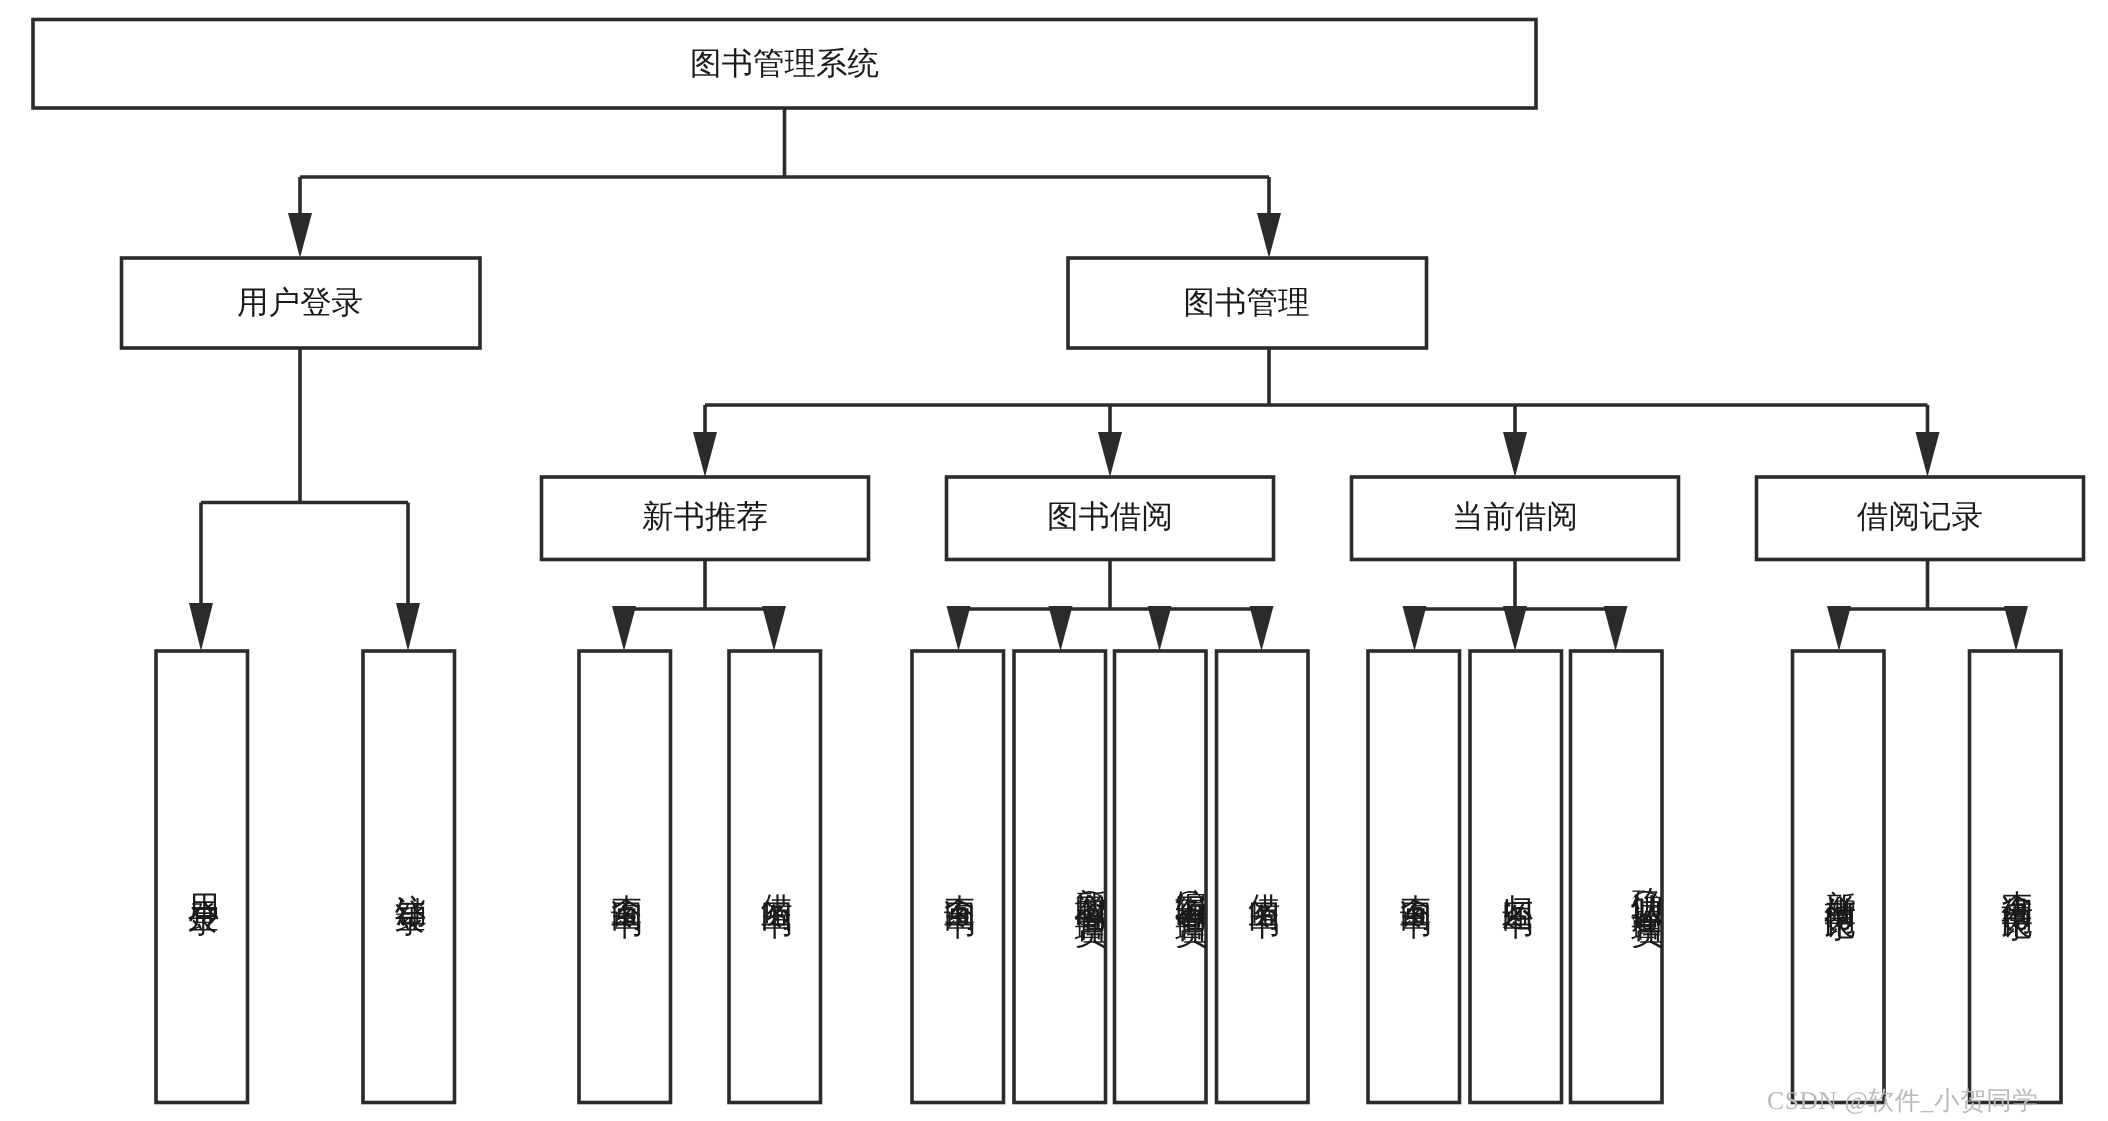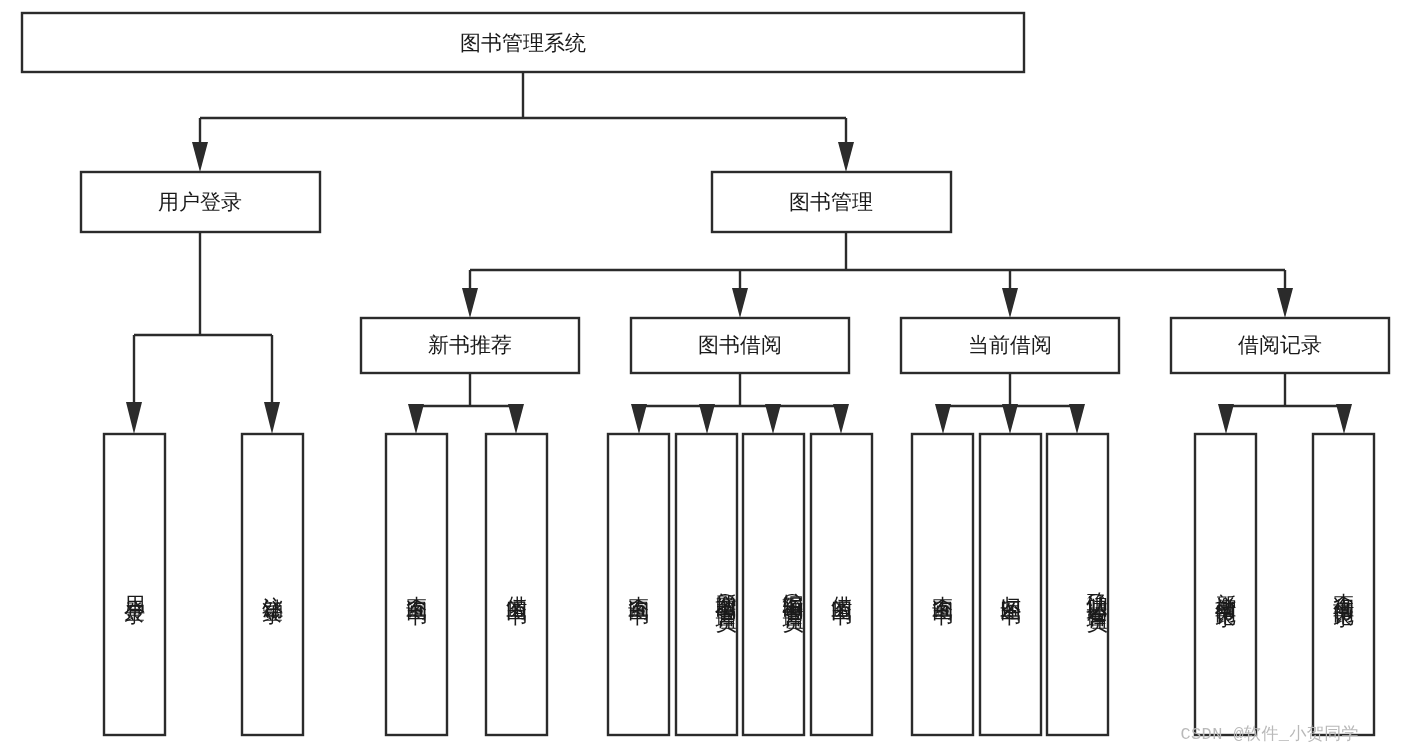--- a/index.html
+++ b/index.html
@@ -62,21 +62,21 @@
     align-items: center;
     justify-content: center;
     text-align: center;
     white-space: nowrap;
     pointer-events: none;
   }
   #watermark {
     position: absolute;
     right: 8px;
     bottom: 2px;
-    font-family: Liberation Mono, monospace;
+    font-family: Liberation Serif, serif;
     font-size: 17px;
     color: #b9b9b9;
     letter-spacing: 0.4px;
     white-space: nowrap;
   }
 </style>
 </head>
 <body>
 
 <div id="diagram-root">

